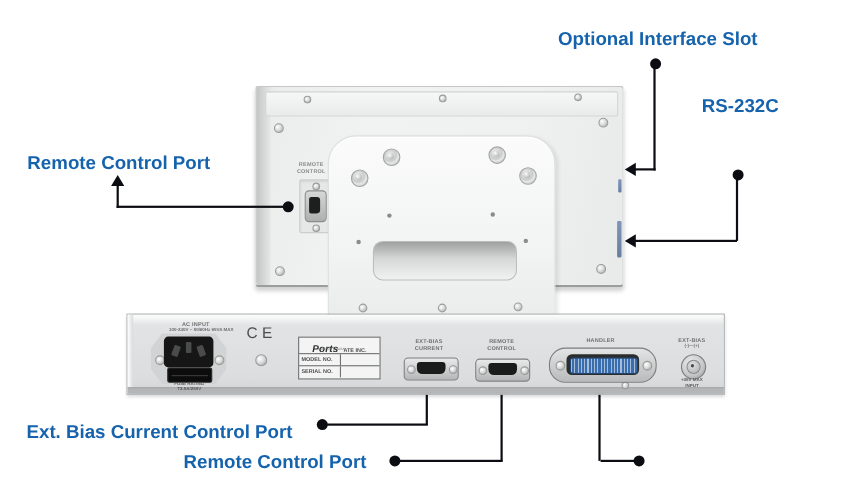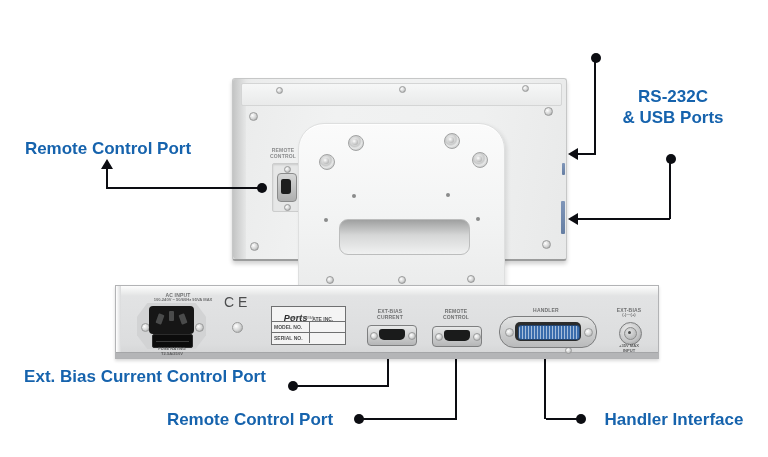--- a/index.html
+++ b/index.html
@@ -253,21 +253,20 @@
   <div class="cline" style="left:362px;top:418px;width:95px;height:2px;"></div>
   <div class="cline" style="left:455px;top:357px;width:2px;height:62px;"></div>
   <div class="arrow-up" style="left:450px;top:348px;"></div>
 
   <div class="cdot" style="left:576px;top:414px;"></div>
   <div class="cline" style="left:546px;top:418px;width:31px;height:2px;"></div>
   <div class="cline" style="left:544px;top:357px;width:2px;height:62px;"></div>
   <div class="arrow-up" style="left:539px;top:348px;"></div>
 
   <div class="blabel" style="left:18px;top:138px;width:180px;">Remote Control Port</div>
+  <div class="blabel" style="left:498px;top:25px;width:200px;">Optional Interface Slot</div>
   <div class="blabel" style="left:611px;top:86px;width:124px;">
     <span>RS-232C</span><br>
-    <span>&amp; USB Ports</span>
-  </div>
-  <div class="blabel" style="left:16px;top:366px;width:258px;">Ext. Bias Current Control Port</div>
+  </div>
+  <div class="blabel" style="left:16px;top:382px;width:258px;">Ext. Bias Current Control Port</div>
   <div class="blabel" style="left:160px;top:409px;width:180px;">Remote Control Port</div>
-  <div class="blabel" style="left:596px;top:409px;width:156px;">Handler Interface</div>
 
 </div>
 
 </body></html>

